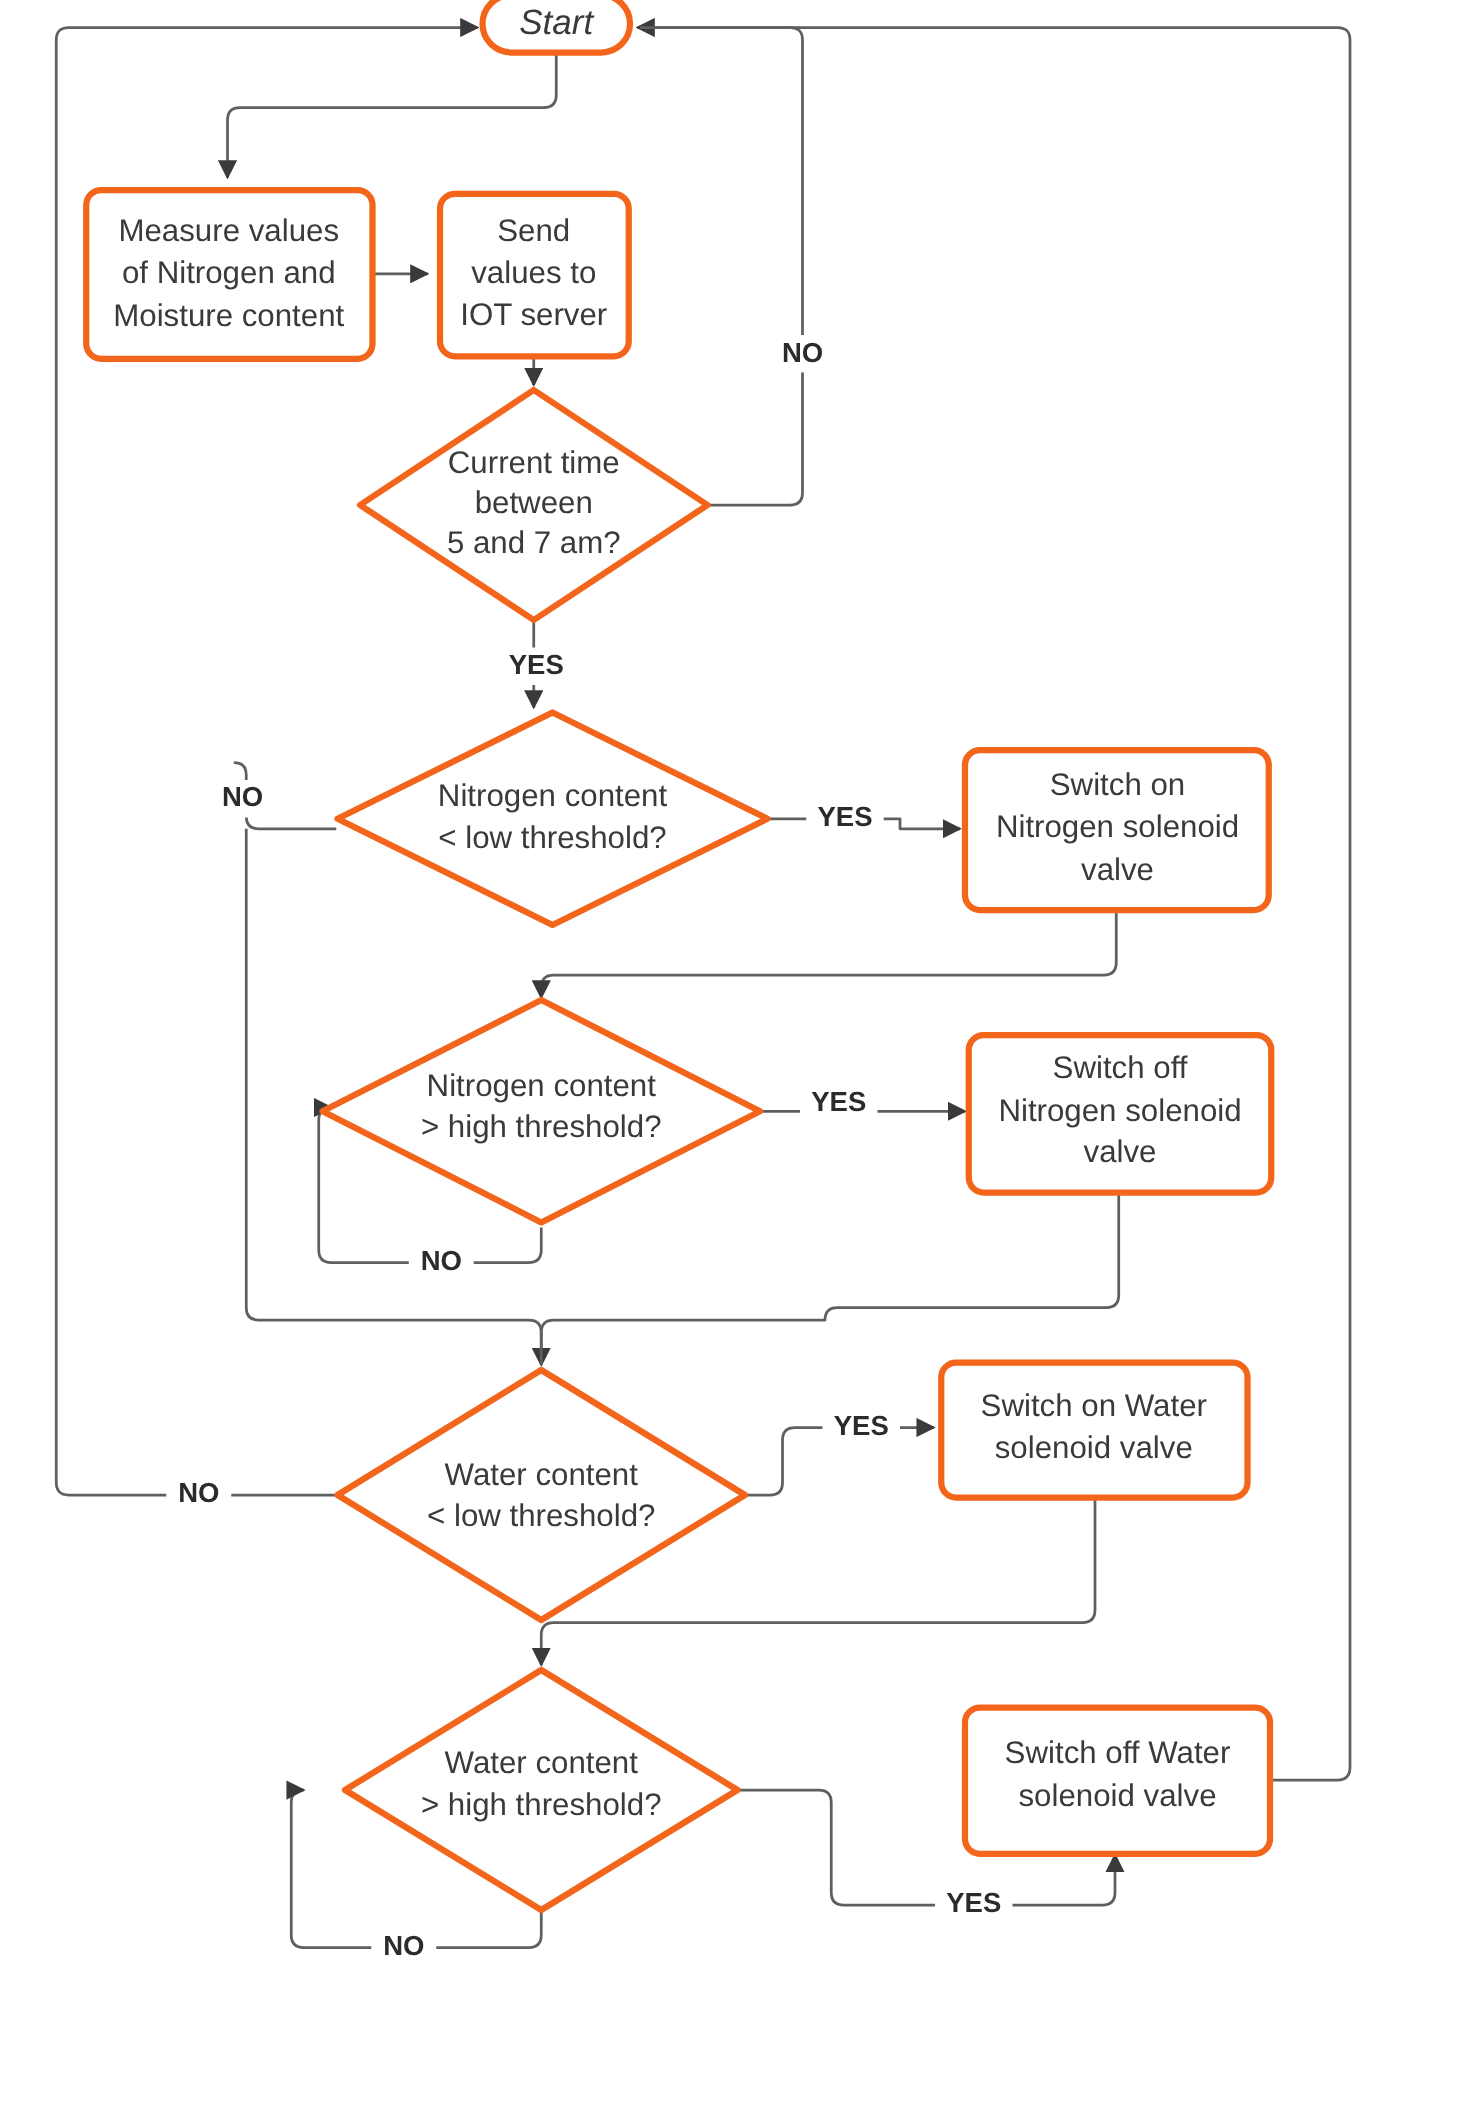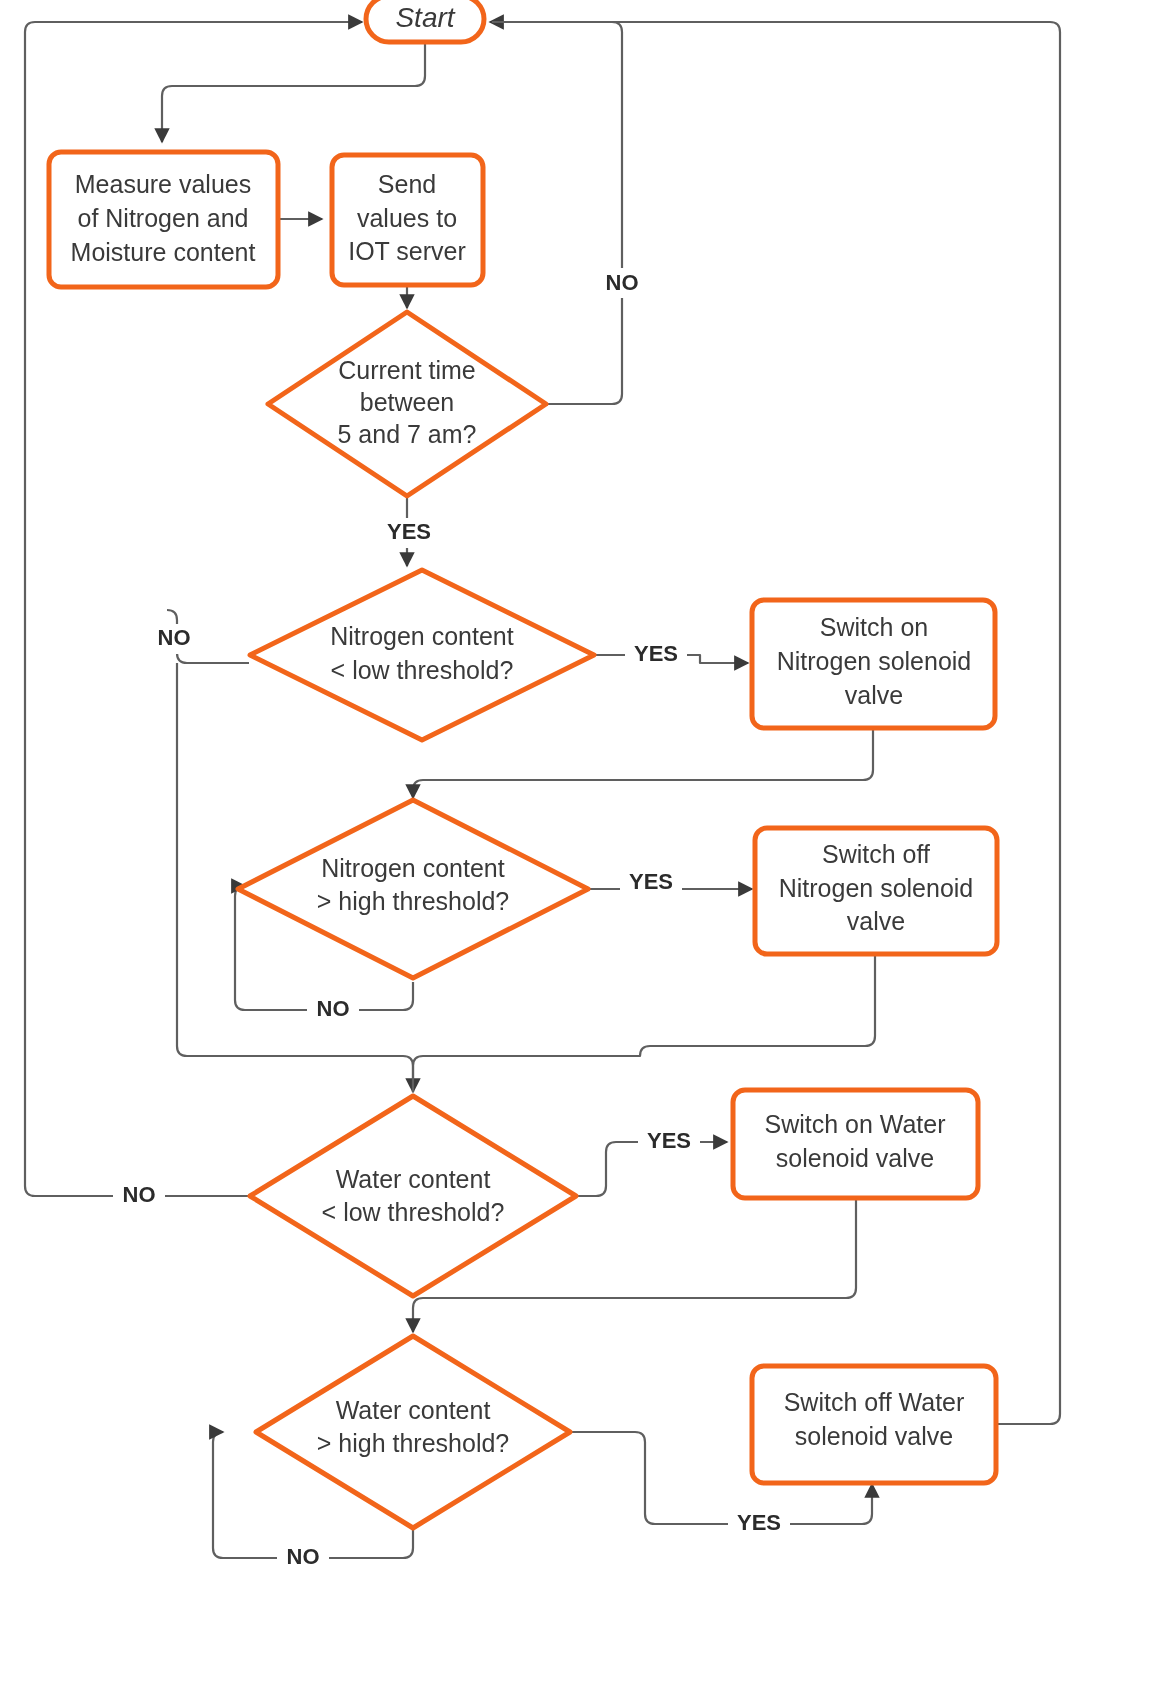--- a/index.html
+++ b/index.html
@@ -10,20 +10,21 @@
   body {
     width: 1166px;
     height: 1694px;
     font-family: "Liberation Sans", sans-serif;
     overflow: hidden;
   }
   #flowchart-root {
     position: relative;
     width: 1008px;
     height: 1694px;
+    padding-left: 20px;
   }
   svg#flow {
     display: block;
     width: 1166px;
     height: 1694px;
   }
   .node-shape {
     fill: #ffffff;
     stroke: #f2651a;
     stroke-width: 5;

